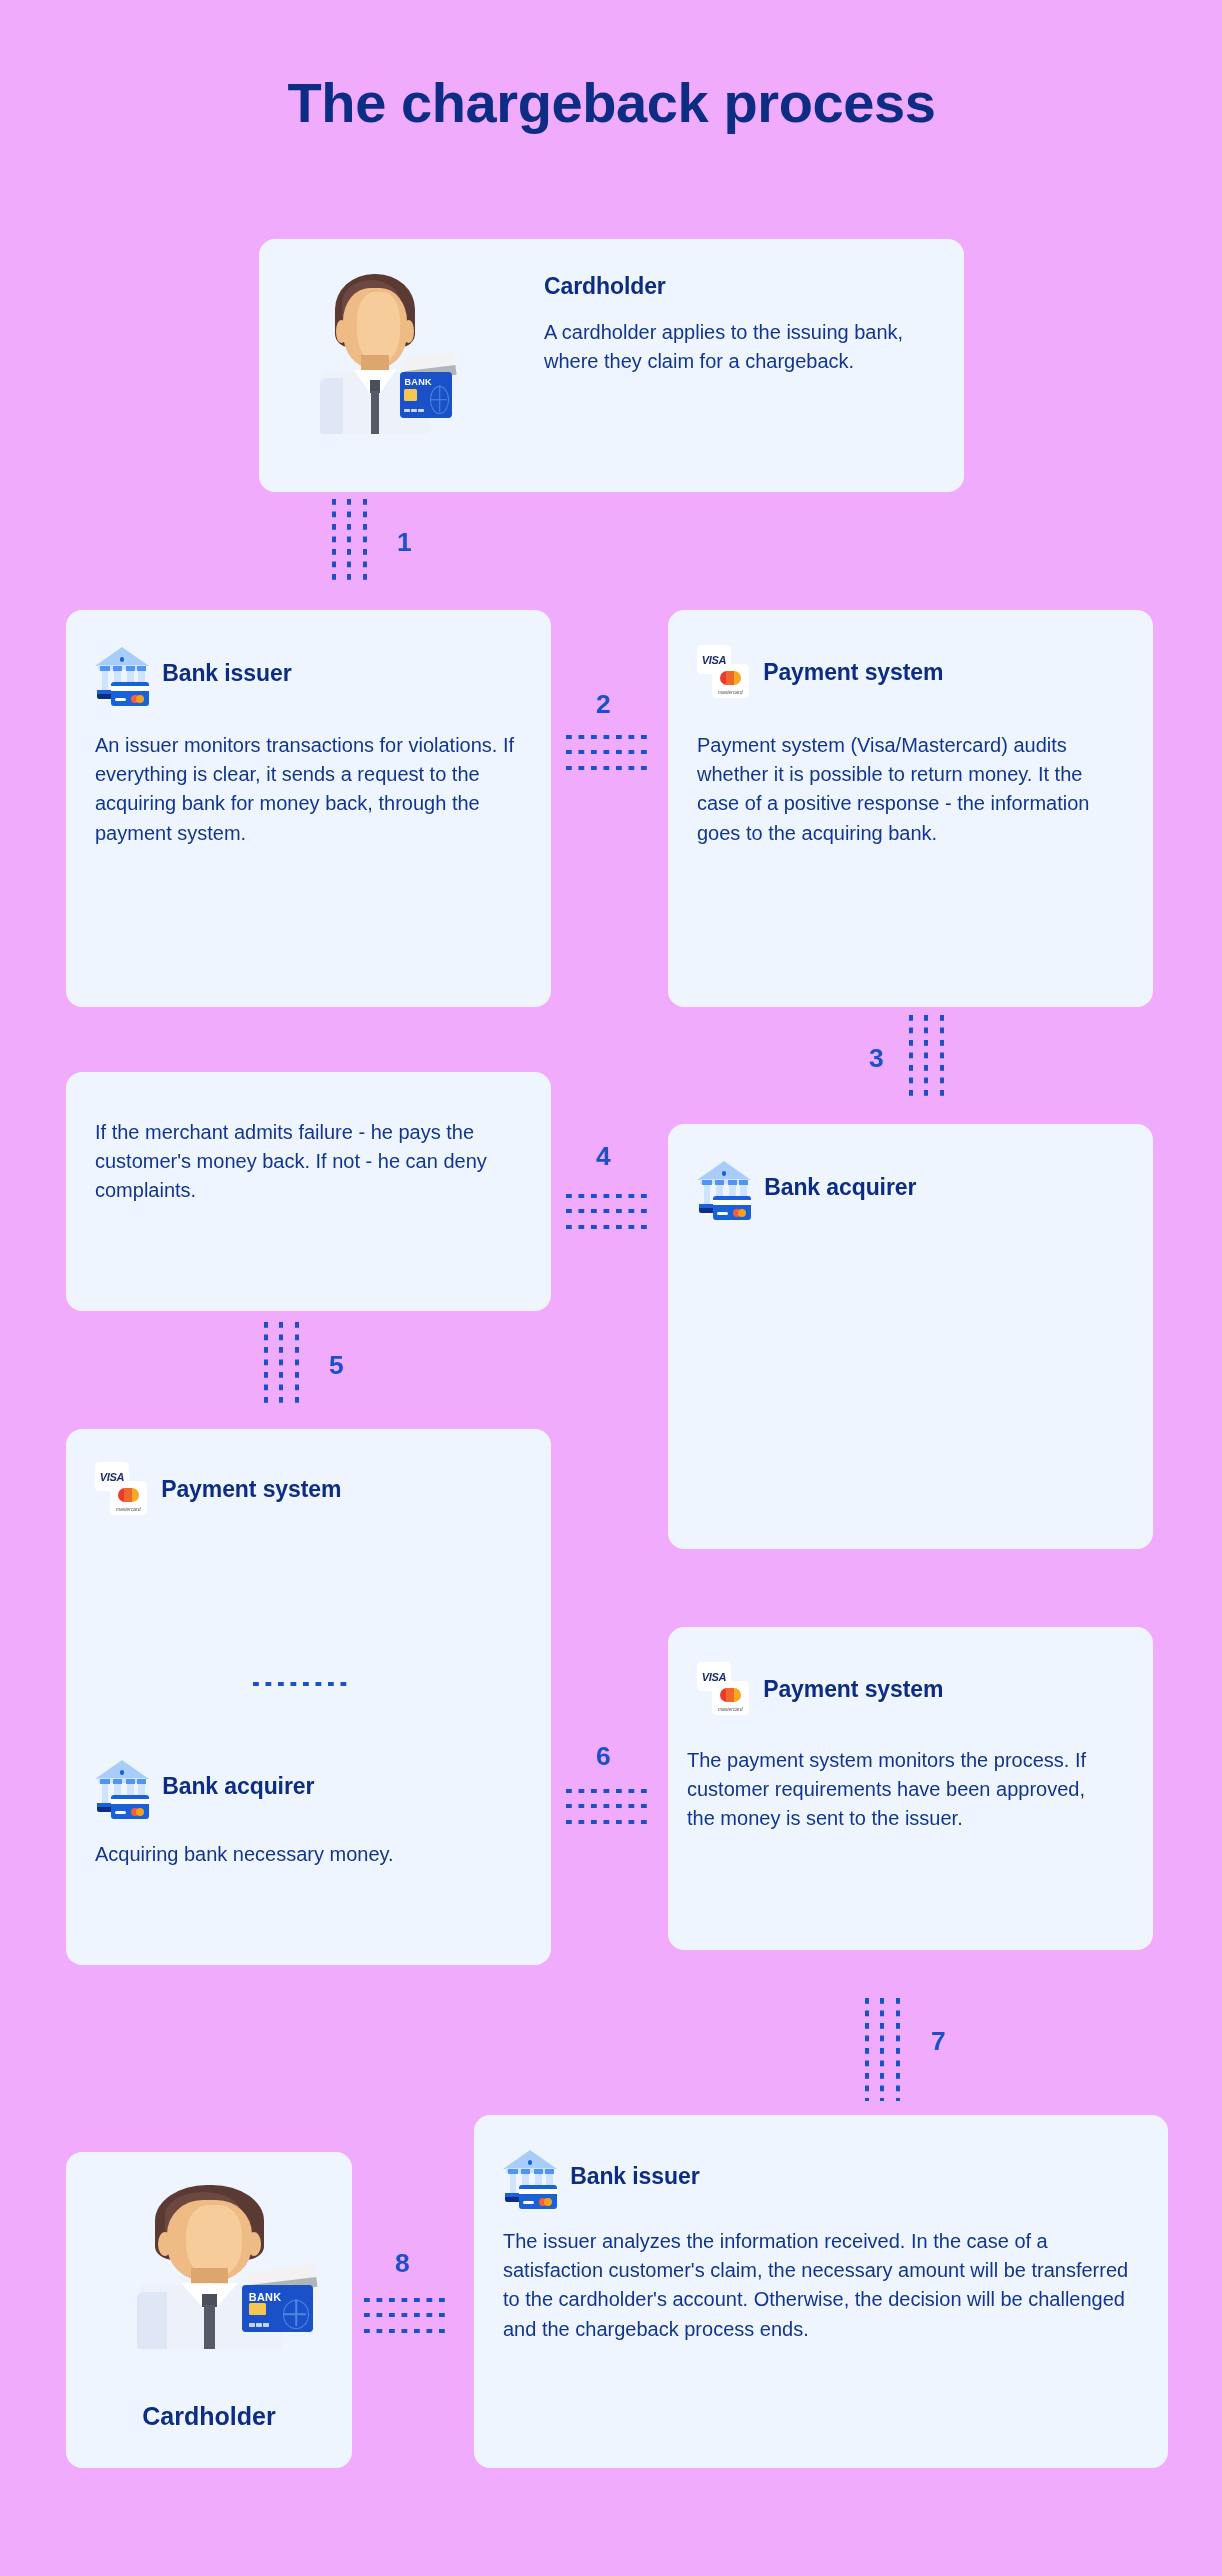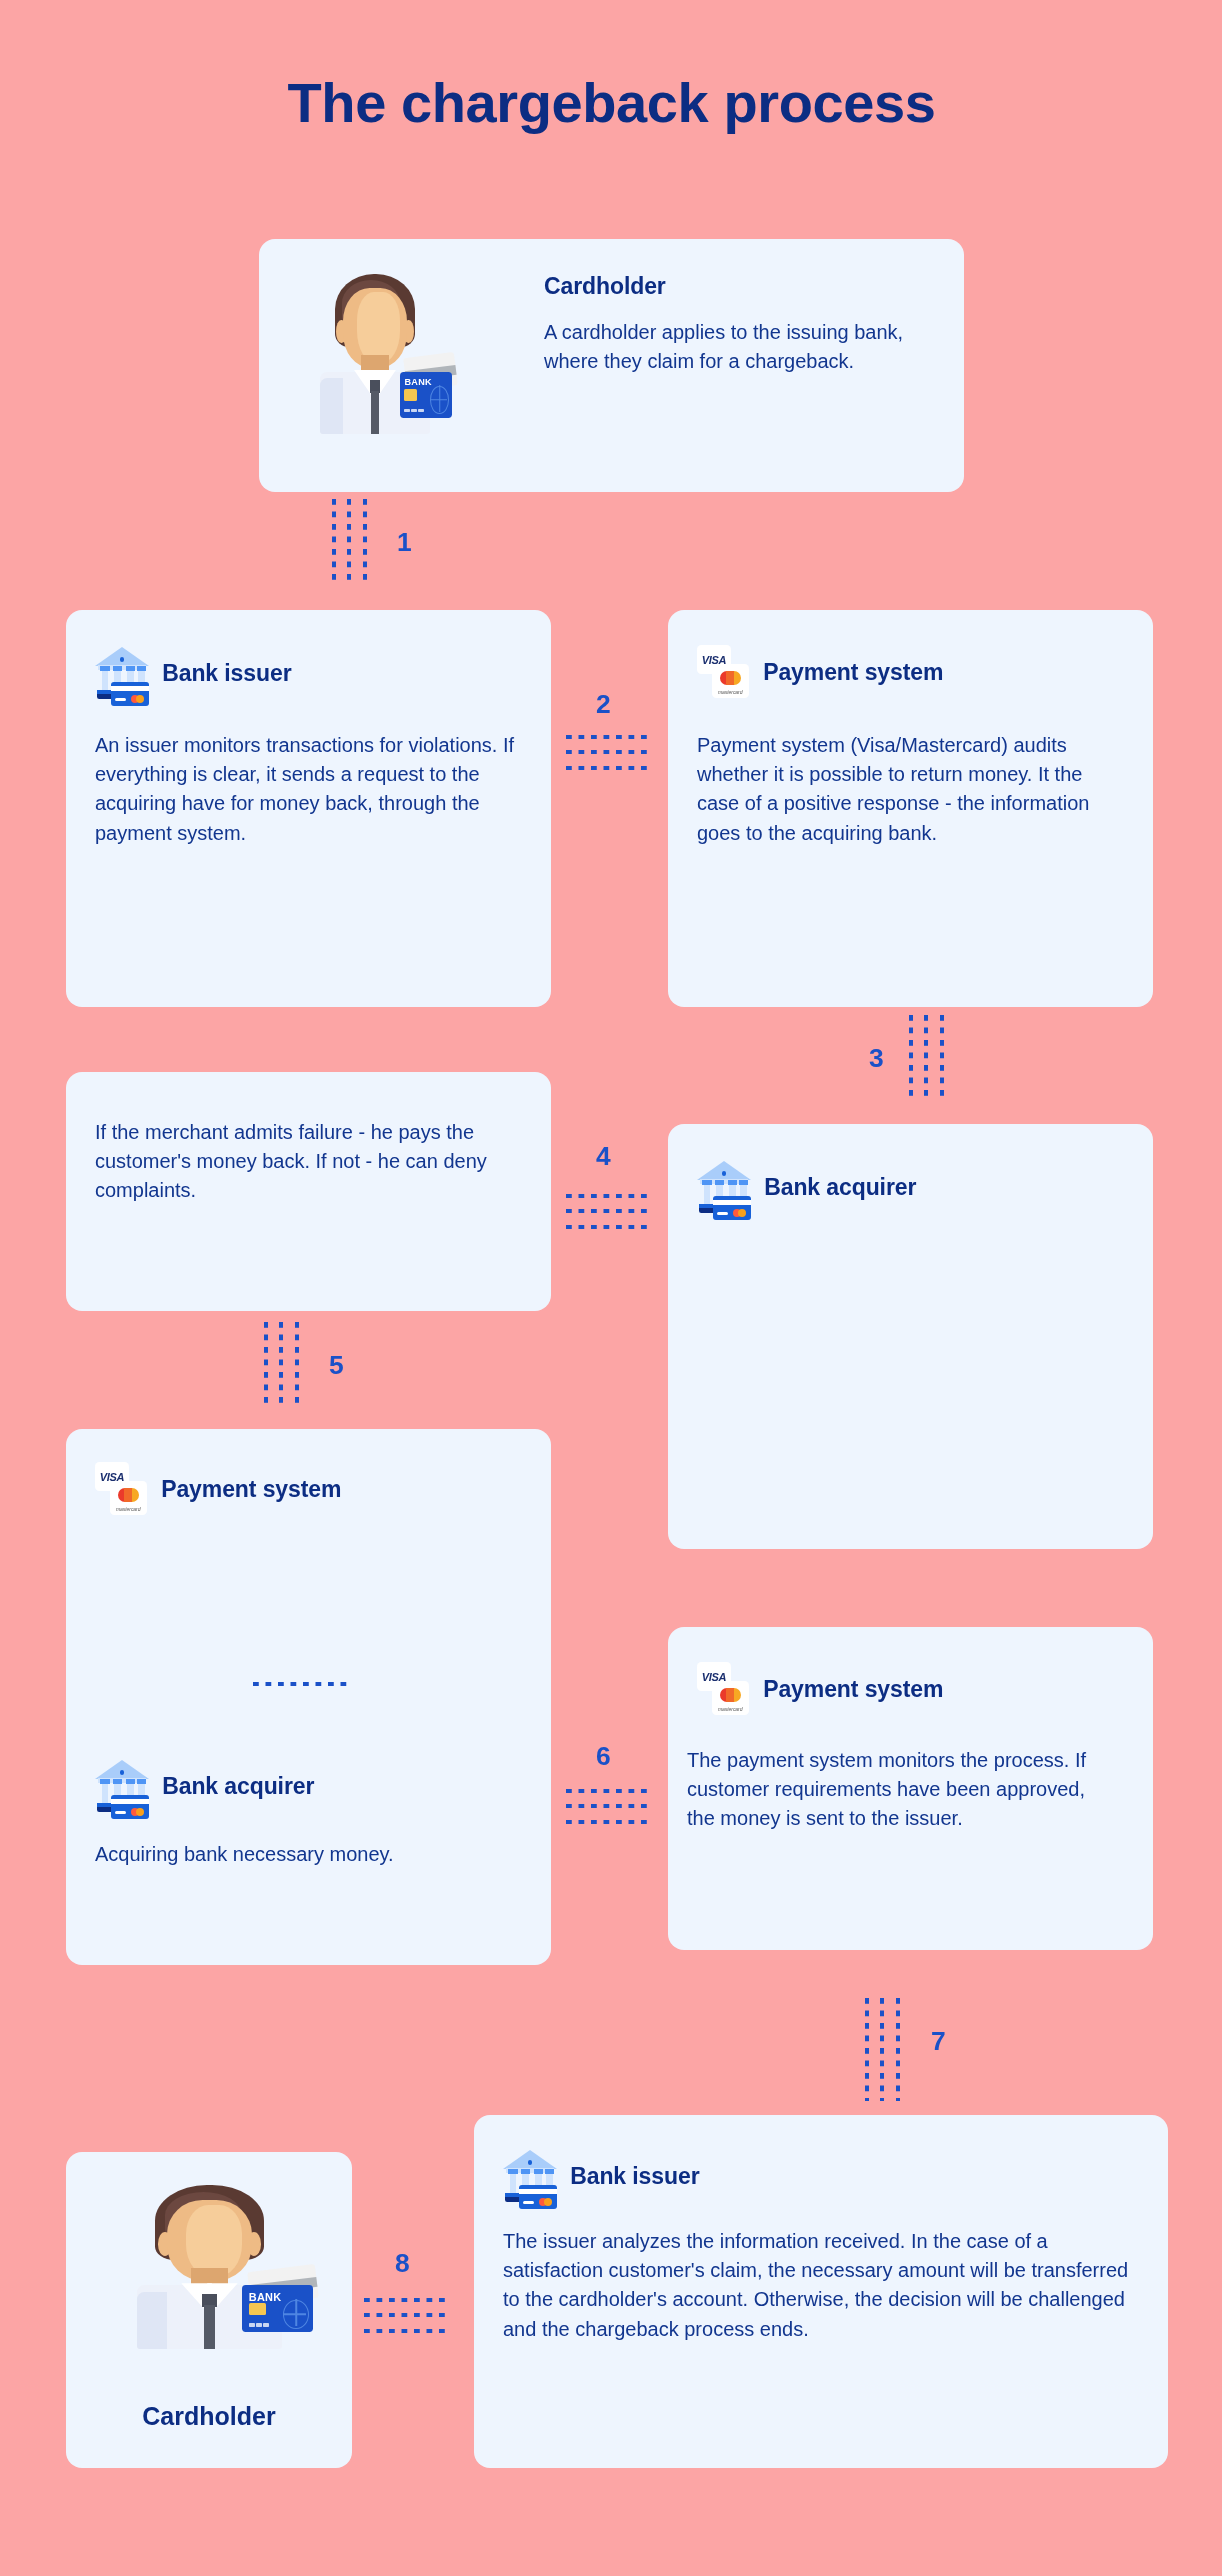--- a/index.html
+++ b/index.html
@@ -7,21 +7,21 @@
   html, body {
     width: 1223px;
     height: 2576px;
     background: #ffffff;
     font-family: "Liberation Sans", sans-serif;
   }
   #stage {
     position: relative;
     width: 1223px;
     height: 2576px;
-    background: #fca5a5;
+    background: #f0abfc;
     overflow: hidden;
   }
 
   
   .title {
     position: absolute;
     left: 0; top: 70px;
     width: 1223px;
     text-align: center;
     font-size: 56px;
@@ -325,21 +325,21 @@
         <span class="base2"></span>
         <span class="bcard">
           <i class="stripe"></i>
             <i class="num"></i>
             <i class="mc-r"></i>
             <i class="mc-o"></i>
         </span>
       </div>
       <div class="card-title">Bank issuer</div>
     </div>
-    <div class="card-body" style="position:absolute; left:29px; top:121px; width:426px;">An issuer monitors transactions for violations. If everything is clear, it sends a request to the acquiring have for money back, through the payment system.</div>
+    <div class="card-body" style="position:absolute; left:29px; top:121px; width:426px;">An issuer monitors transactions for violations. If everything is clear, it sends a request to the acquiring bank for money back, through the payment system.</div>
   </div>
 
   <div class="conn-h" style="left:566px; top:735px; width:84px;">
       <span></span>
       <span></span>
       <span></span>
     </div>
   <div class="step-num" style="left:596px; top:689px;">2</div>
 
   <div class="card" style="left:668px; top:610px; width:485px; height:397px;">

